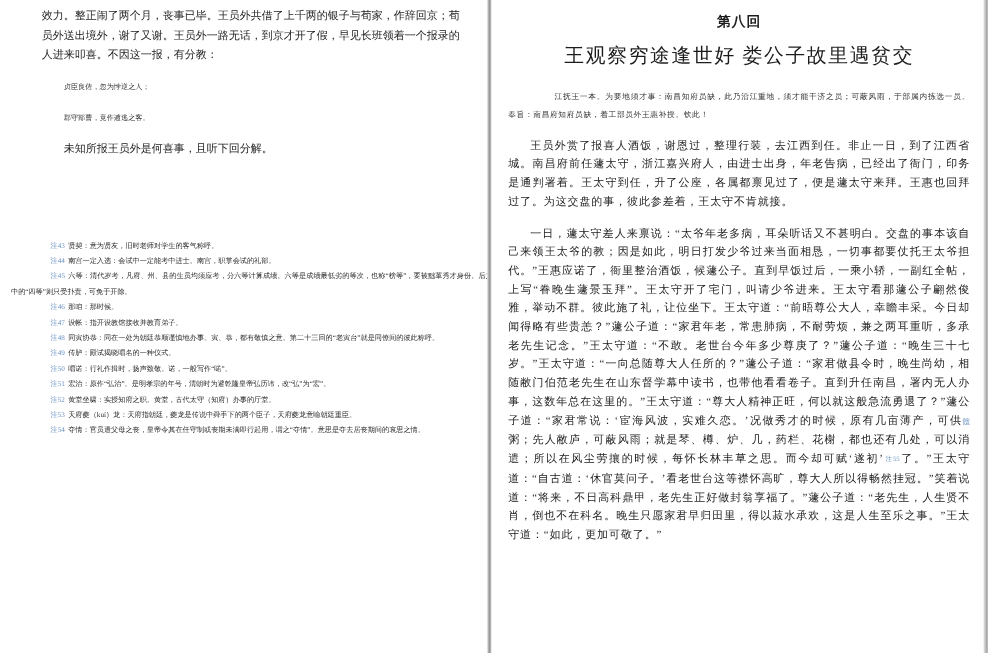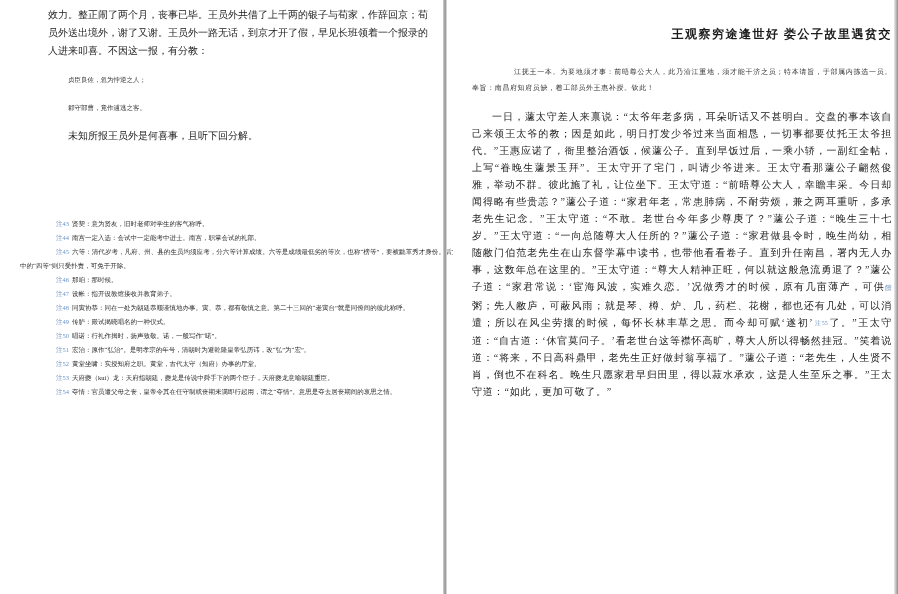--- a/index.html
+++ b/index.html
@@ -5,21 +5,21 @@
   * { margin:0; padding:0; box-sizing:border-box; }
   html,body {
     width:898px; height:594px;
     background:#ffffff;
     overflow:hidden;
     font-family:"Liberation Serif","DejaVu Serif",serif;
     color:#1c1c1c;
   }
   .book { position:relative; width:898px; height:594px; background:#fff; }
 
-  .page { position:absolute; top:0; height:594px; overflow:hidden;margin-left:10px; }
+  .page { position:absolute; top:0; height:594px; overflow:hidden; }
   .page-left  { left:0;   width:443px; padding:6px 25px 0 38px; }
   .page-right { left:447px; width:447px; padding:12px 12px 0 15px; }
 
   .page-divider {
     position:absolute; left:443px; top:0; width:4px; height:594px;
     background:linear-gradient(90deg,#d6d6d6,#8f8f8f 55%,#ececec);
   }
   .window-edge {
     position:absolute; right:0; top:0; width:4px; height:594px;
     background:linear-gradient(90deg,#ececec,#8f8f8f);
@@ -51,22 +51,22 @@
   .note-item { text-align:justify; text-indent:36px; }
   .note-id { color:#6b93c4; margin-right:3px; cursor:pointer; }
 
   
   .chapter-no {
     text-align:center; font-weight:bold;
     font-size:12.5px; line-height:16px;
     letter-spacing:1px;
   }
   .chapter-title {
-    text-align:right; font-weight:bold;
-    font-size:12px; line-height:16px;
+    text-align:center; font-weight:normal;
+    font-size:18px; line-height:16px;
     margin-top:14px; letter-spacing:1.5px;
   }
   .r-text {
     font-size:10px; line-height:17px;
     letter-spacing:0.8px;
     text-align:justify;
     color:#1c1c1c;
   }
   .para-opening { margin-top:88px; }
   .notice {
@@ -124,25 +124,27 @@
 
         <div class="note-item"><span class="note-id">注53</span><span>天府夔（kuí）龙：天府指朝廷，夔龙是传说中舜手下的两个臣子，天府夔龙意喻朝廷重臣。</span></div>
 
         <div class="note-item"><span class="note-id">注54</span><span>夺情：官员遭父母之丧，皇帝令其在任守制或丧期未满即行起用，谓之“夺情”。意思是夺去居丧期间的哀思之情。</span></div>
       </div>
   </div>
 
   <div class="page-divider"></div>
 
   <div class="page page-right">
+    <div class="chapter-no">第八回</div>
     <div class="chapter-title">王观察穷途逢世好 娄公子故里遇贫交</div>
 
 
-    <p class="notice">江抚王一本。为要地须才事：前晤尊公大人，此乃沿江重地，须才能干济之员；特本请旨，于部属内拣选一员。奉旨：南昌府知府员缺，着工部员外王惠补授。钦此！</p>
+    <p class="notice">江抚王一本。为要地须才事：南昌知府员缺，此乃沿江重地，须才能干济之员；可蔽风雨，于部属内拣选一员。奉旨：南昌府知府员缺，着工部员外王惠补授。钦此！</p>
 
+    <p class="r-text indent para-gap">王员外赏了报喜人酒饭，谢恩过，整理行装，去江西到任。非止一日，到了江西省城。南昌府前任蘧太守，浙江嘉兴府人，由进士出身，年老告病，已经出了衙门，印务是通判署着。王太守到任，升了公座，各属都禀见过了，便是蘧太守来拜。王惠也回拜过了。为这交盘的事，彼此参差着，王太守不肯就接。</p>
 
     <p class="r-text indent para-gap"><span>一日，蘧太守差人来禀说：“太爷年老多病，耳朵听话又不甚明白。交盘的事本该自己来领王太爷的教；因是如此，明日打发少爷过来当面相恳，一切事都要仗托王太爷担代。”王惠应诺了，衙里整治酒饭，候蘧公子。直到早饭过后，一乘小轿，一副红全帖，上写“眷晚生蘧景玉拜”。王太守开了宅门，叫请少爷进来。王太守看那蘧公子翩然俊雅，举动不群。彼此施了礼，让位坐下。王太守道：“前晤尊公大人，幸瞻丰采。今日却闻得略有些贵恙？”蘧公子道：“家君年老，常患肺病，不耐劳烦，兼之两耳重听，多承老先生记念。”王太守道：“不敢。老世台今年多少尊庚了？”蘧公子道：“晚生三十七岁。”王太守道：“一向总随尊大人任所的？”蘧公子道：“家君做县令时，晚生尚幼，相随敝门伯范老先生在山东督学幕中读书，也带他看看卷子。直到升任南昌，署内无人办事，这数年总在这里的。”王太守道：“尊大人精神正旺，何以就这般急流勇退了？”蘧公子道：“家君常说：‘宦海风波，实难久恋。’况做秀才的时候，原有几亩薄产，可供</span><span class="rare-glyph">饘</span><span>粥；先人敝庐，可蔽风雨；就是琴、樽、炉、几，药栏、花榭，都也还有几处，可以消遣；所以在风尘劳攘的时候，每怀长林丰草之思。而今却可赋‘遂初’</span><span class="inline-note-ref">注55</span><span>了。”王太守道：“自古道：‘休官莫问子。’看老世台这等襟怀高旷，尊大人所以得畅然挂冠。”笑着说道：“将来，不日高科鼎甲，老先生正好做封翁享福了。”蘧公子道：“老先生，人生贤不肖，倒也不在科名。晚生只愿家君早归田里，得以菽水承欢，这是人生至乐之事。”王太守道：“如此，更加可敬了。”</span></p>
 
   </div>
 
   <div class="window-edge"></div>
 
 </div>
 
 </body></html>

